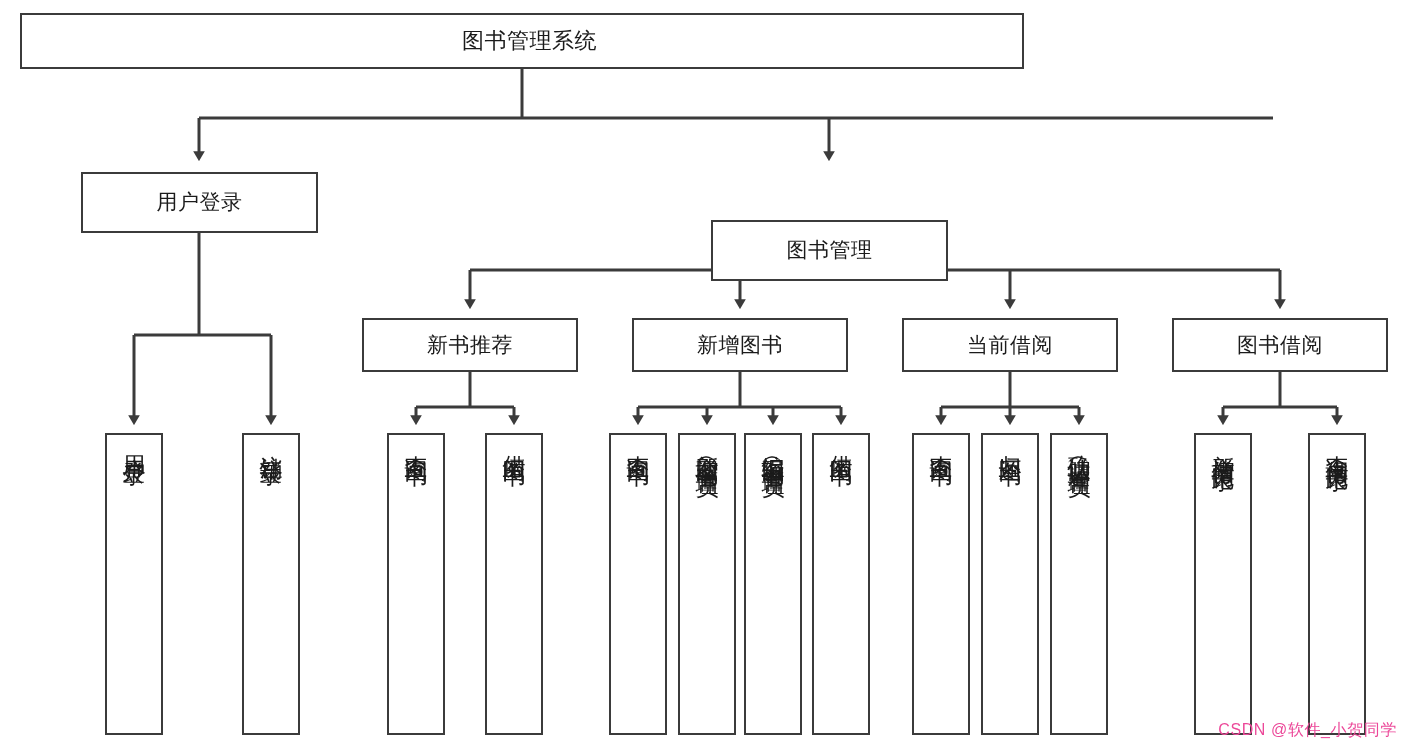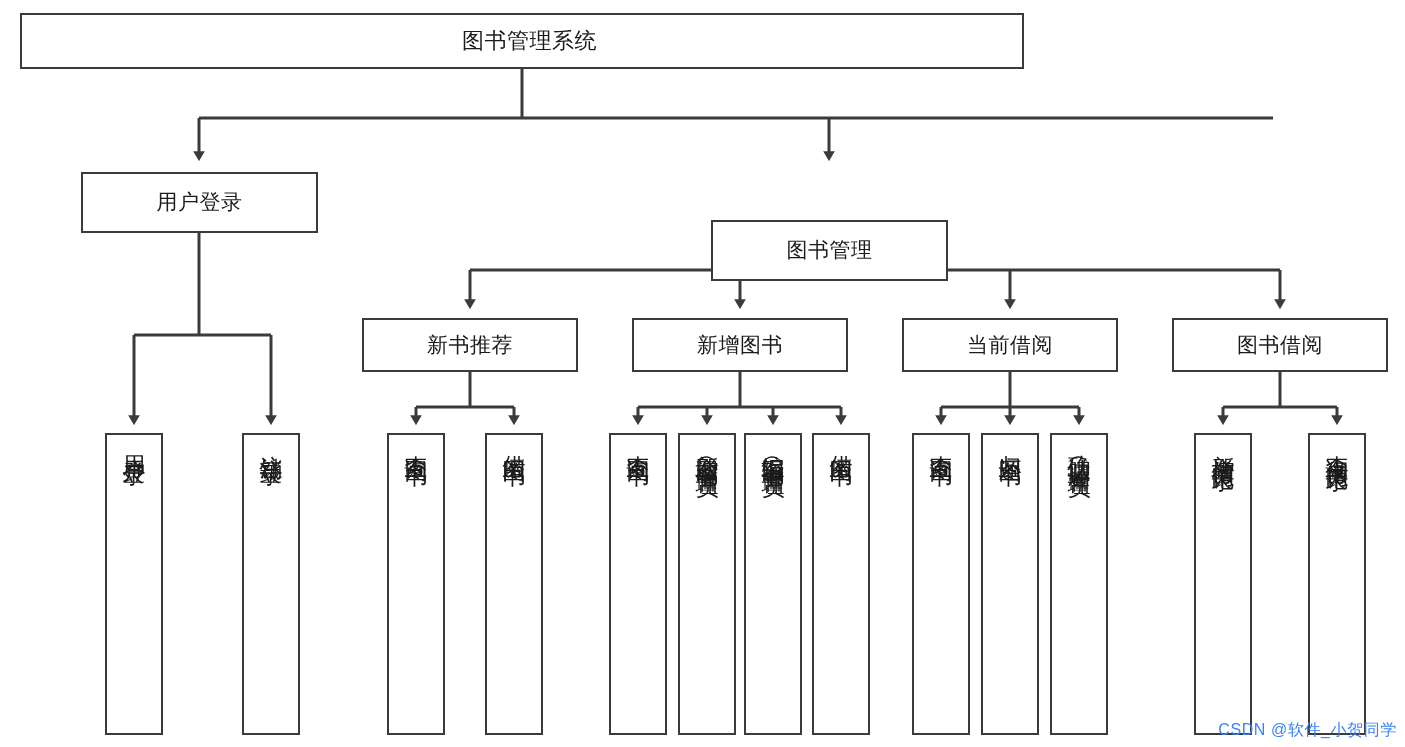--- a/index.html
+++ b/index.html
@@ -62,21 +62,21 @@
     font-size: 23px;
     line-height: 1.0;
     letter-spacing: 3px;
     margin: 0 auto;
   }
   .watermark {
     position: absolute;
     right: 8px;
     bottom: 6px;
     font-size: 16px;
-    color: #3b82f6;
+    color: #ec4899;
     letter-spacing: 0.6px;
     z-index: 6;
     white-space: nowrap;
     font-family: "Liberation Sans", "DejaVu Sans", sans-serif;
   }
 </style>
 </head>
 <body>
 
 <div id="canvas">

